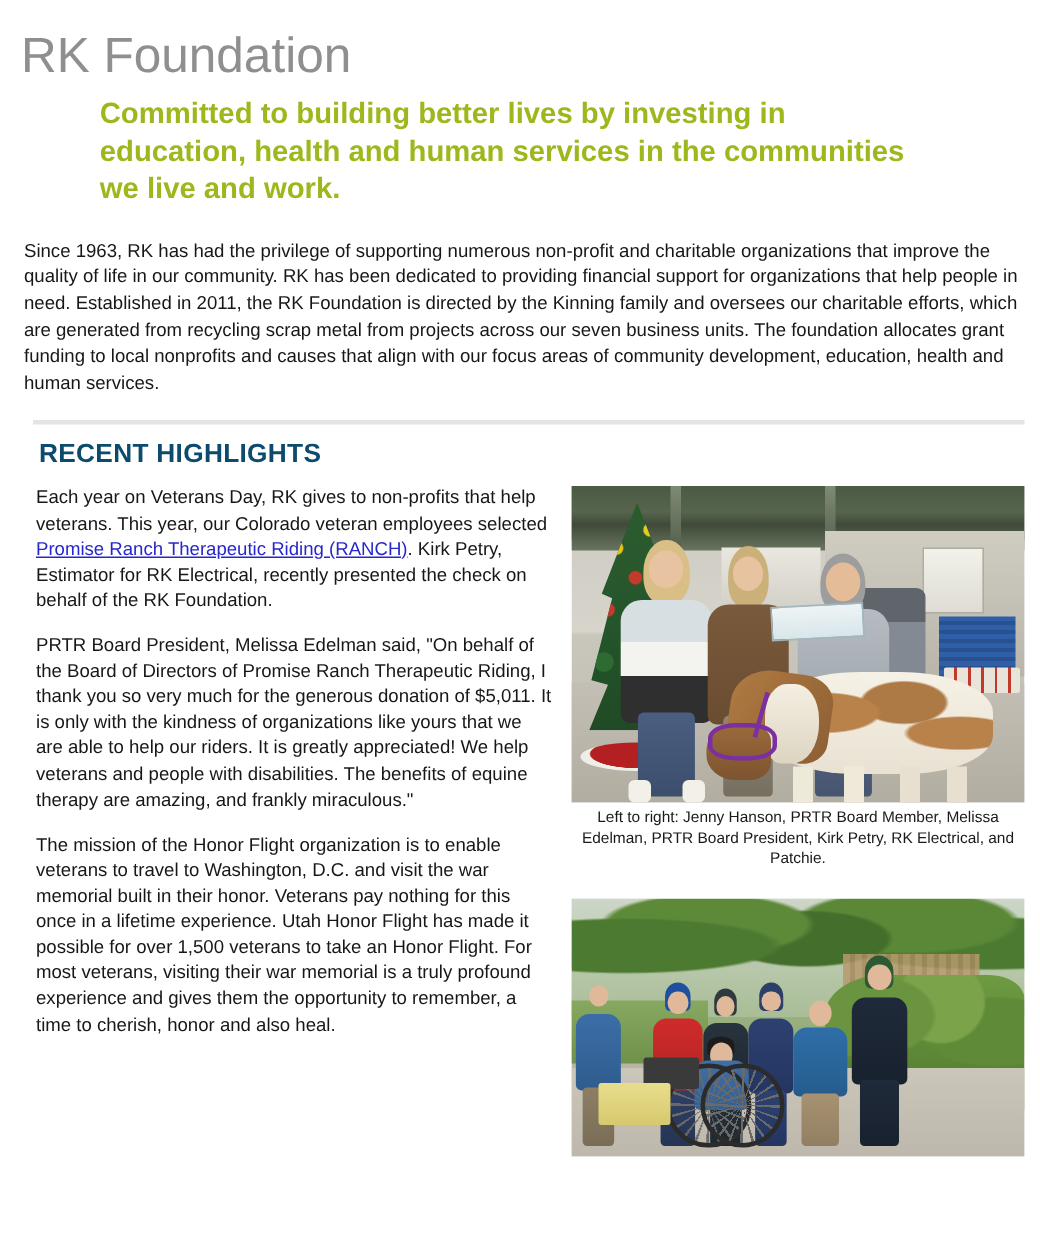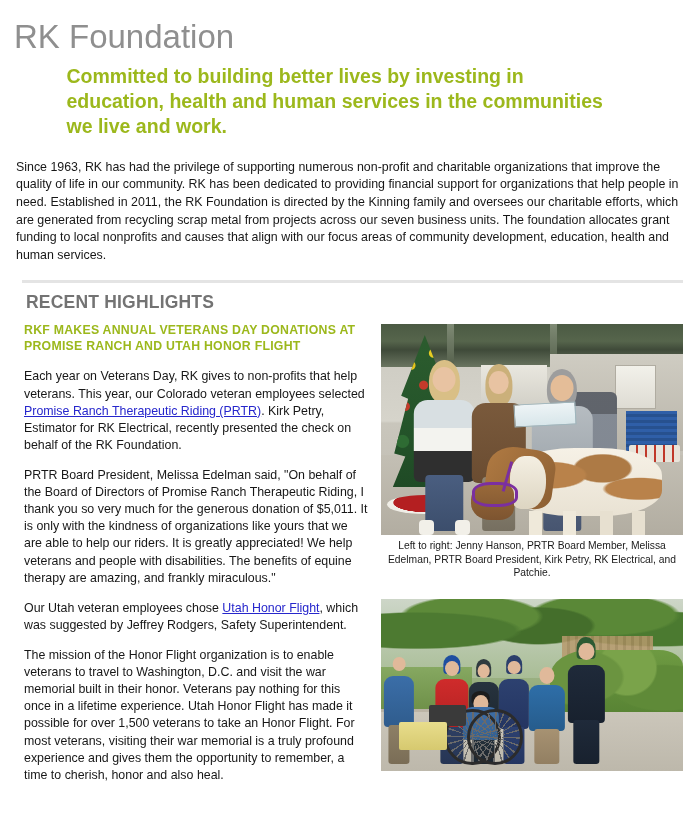--- a/index.html
+++ b/index.html
@@ -58,21 +58,21 @@
     height: 3px;
     background: #e4e4e4;
     border: 0;
   }
 
   
   .section-head {
     margin: 9px 0 0 26px;
     font-size: 17.5px;
     font-weight: bold;
-    color: #737373;
+    color: #0c4a6e;
     letter-spacing: 0.2px;
   }
 
   
   .content {
     position: relative;
     margin-top: 10px;
   }
   .col-left {
     position: absolute;
@@ -338,31 +338,27 @@
   <div class="intro">Since 1963, RK has had the privilege of supporting numerous non-profit and charitable organizations that improve the quality of life in our community. RK has been dedicated to providing financial support for organizations that help people in need.  Established in 2011, the RK Foundation is directed by the Kinning family and oversees our charitable efforts, which are generated from recycling scrap metal from projects across our seven business units. The foundation allocates grant funding to local nonprofits and causes that align with our focus areas of community development, education, health and human services.</div>
 
   <hr class="divider">
 
   <div class="section-head">RECENT HIGHLIGHTS</div>
 
   <div class="content">
 
     <div class="col-left">
 
-      <div class="story-head">RKF MAKES ANNUAL VETERANS DAY DONATIONS AT PROMISE RANCH AND UTAH HONOR FLIGHT</div>
 
       <p class="story-p">
-        <span>Each year on Veterans Day, RK gives to non-profits that help veterans. This year, our Colorado veteran employees selected </span><a class="inline-link" href="#">Promise Ranch Therapeutic Riding (PRTR)</a><span>. Kirk Petry, Estimator for RK Electrical, recently presented the check on behalf of the RK Foundation.</span>
+        <span>Each year on Veterans Day, RK gives to non-profits that help veterans. This year, our Colorado veteran employees selected </span><a class="inline-link" href="#">Promise Ranch Therapeutic Riding (RANCH)</a><span>. Kirk Petry, Estimator for RK Electrical, recently presented the check on behalf of the RK Foundation.</span>
       </p>
 
       <p class="story-p">PRTR Board President, Melissa Edelman said, "On behalf of the Board of Directors of Promise Ranch Therapeutic Riding, I thank you so very much for the generous donation of $5,011. It is only with the kindness of organizations like yours that we are able to help our riders. It is greatly appreciated!  We help veterans and people with disabilities. The benefits of equine therapy are amazing, and frankly miraculous."</p>
 
-      <p class="story-p">
-        <span>Our Utah veteran employees chose </span><a class="inline-link" href="#">Utah Honor Flight</a><span>, which was suggested by Jeffrey Rodgers, Safety Superintendent.</span>
-      </p>
 
       <p class="story-p">The mission of the Honor Flight organization is to enable veterans to travel to Washington, D.C. and visit the war memorial built in their honor. Veterans pay nothing for this once in a lifetime experience. Utah Honor Flight has made it possible for over 1,500 veterans to take an Honor Flight. For most veterans, visiting their war memorial is a truly profound experience and gives them the opportunity to remember, a time to cherish, honor and also heal.</p>
     </div>
 
     <div class="col-right">
 
       <div class="photo-block-1">
         <div class="photo photo-1">
           <div class="p1-bg"></div>
           <div class="p1-ceiling"></div>

